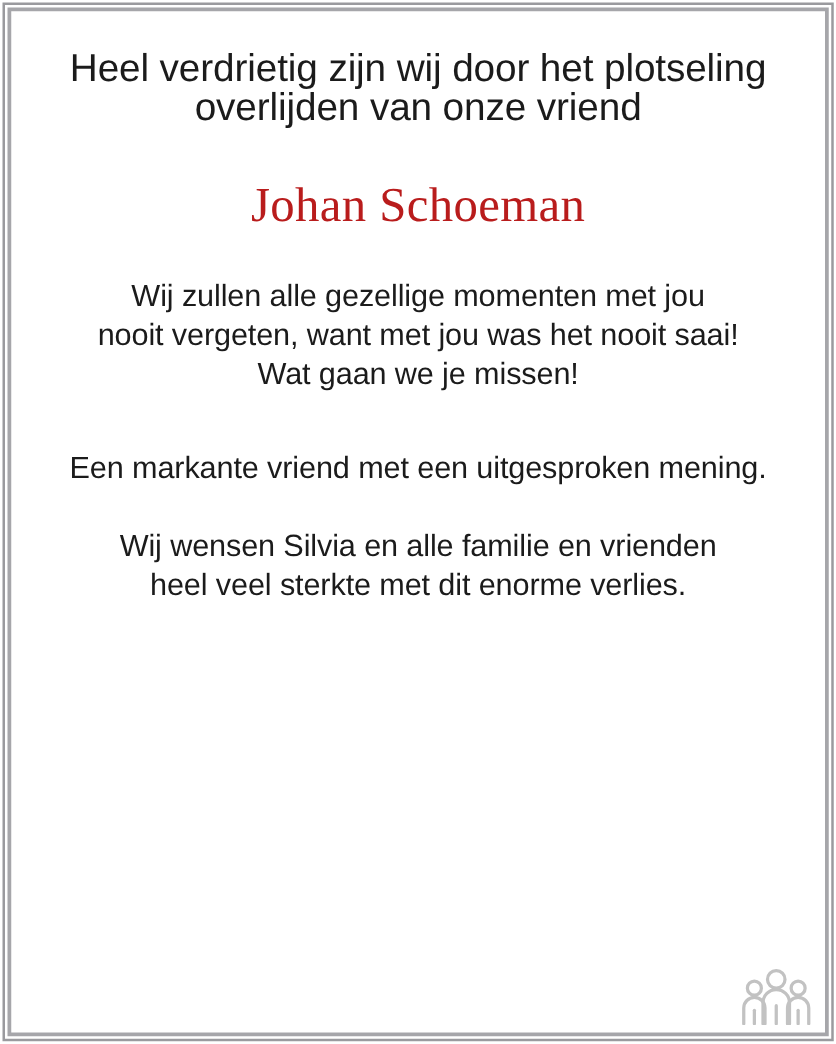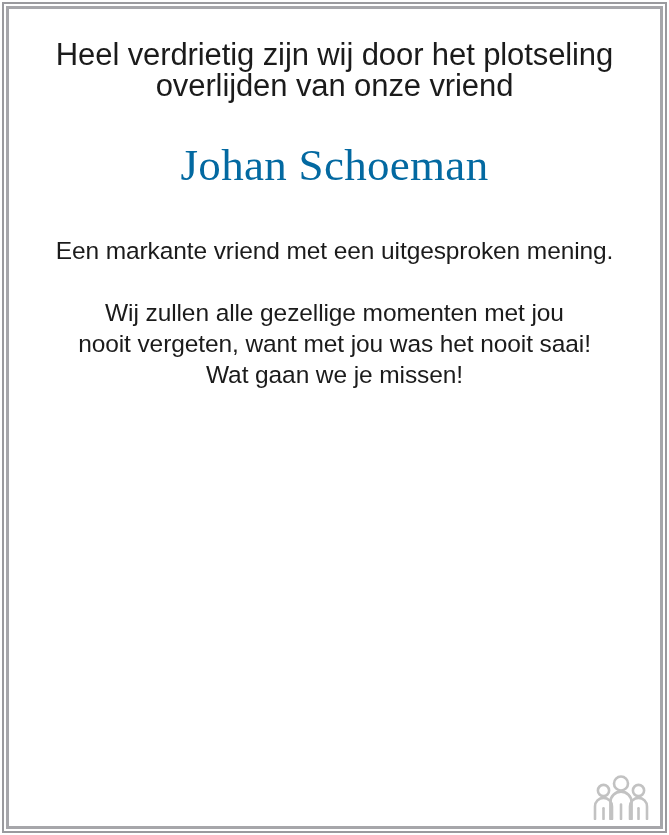--- a/index.html
+++ b/index.html
@@ -53,26 +53,26 @@
   .intro {
     font-size: 31px;
     line-height: 31px;
     letter-spacing: -0.1px;
     margin: 0;
     white-space: pre-line;
   }
 
   .deceased-name {
     font-family: "Liberation Serif", serif;
-    font-size: 45px;
+    font-size: 39px;
     line-height: 52px;
     font-weight: 400;
     letter-spacing: 0.3px;
     margin: 38px 0 0 0;
-    color: #0369a1;
+    color: #b91c1c;
   }
 
   .para {
     font-size: 24.5px;
     line-height: 31px;
     letter-spacing: -0.1px;
     margin: 0;
     white-space: pre-line;
   }
 
@@ -109,26 +109,28 @@
   <div class="frame-outer">
     <div class="frame-inner">
 
       <div class="content">
 
         <p class="intro">Heel verdrietig zijn wij door het plotseling
 overlijden van onze vriend</p>
 
         <h1 class="deceased-name">Johan Schoeman</h1>
 
-        <p class="para para-characterization">Een markante vriend met een uitgesproken mening.</p>
-
         <p class="para para-memories">Wij zullen alle gezellige momenten met jou
 nooit vergeten, want met jou was het nooit saai!
 Wat gaan we je missen!</p>
 
+        <p class="para para-characterization">Een markante vriend met een uitgesproken mening.</p>
+
+        <p class="para para-condolence">Wij wensen Silvia en alle familie en vrienden
+heel veel sterkte met dit enorme verlies.</p>
 
 
       </div>
 
       <div class="watermark">
         <svg viewBox="0 0 58 46" xmlns="http://www.w3.org/2000/svg" fill="none" stroke="#c2c2c2" stroke-width="2.6" stroke-linecap="round" stroke-linejoin="round">
 
           <circle cx="29" cy="9.5" r="7"></circle>
           <path d="M18.4 45 V28.2 a10.6 10.6 0 0 1 21.2 0 V45"></path>
           <path d="M29 30.5 V45"></path>

